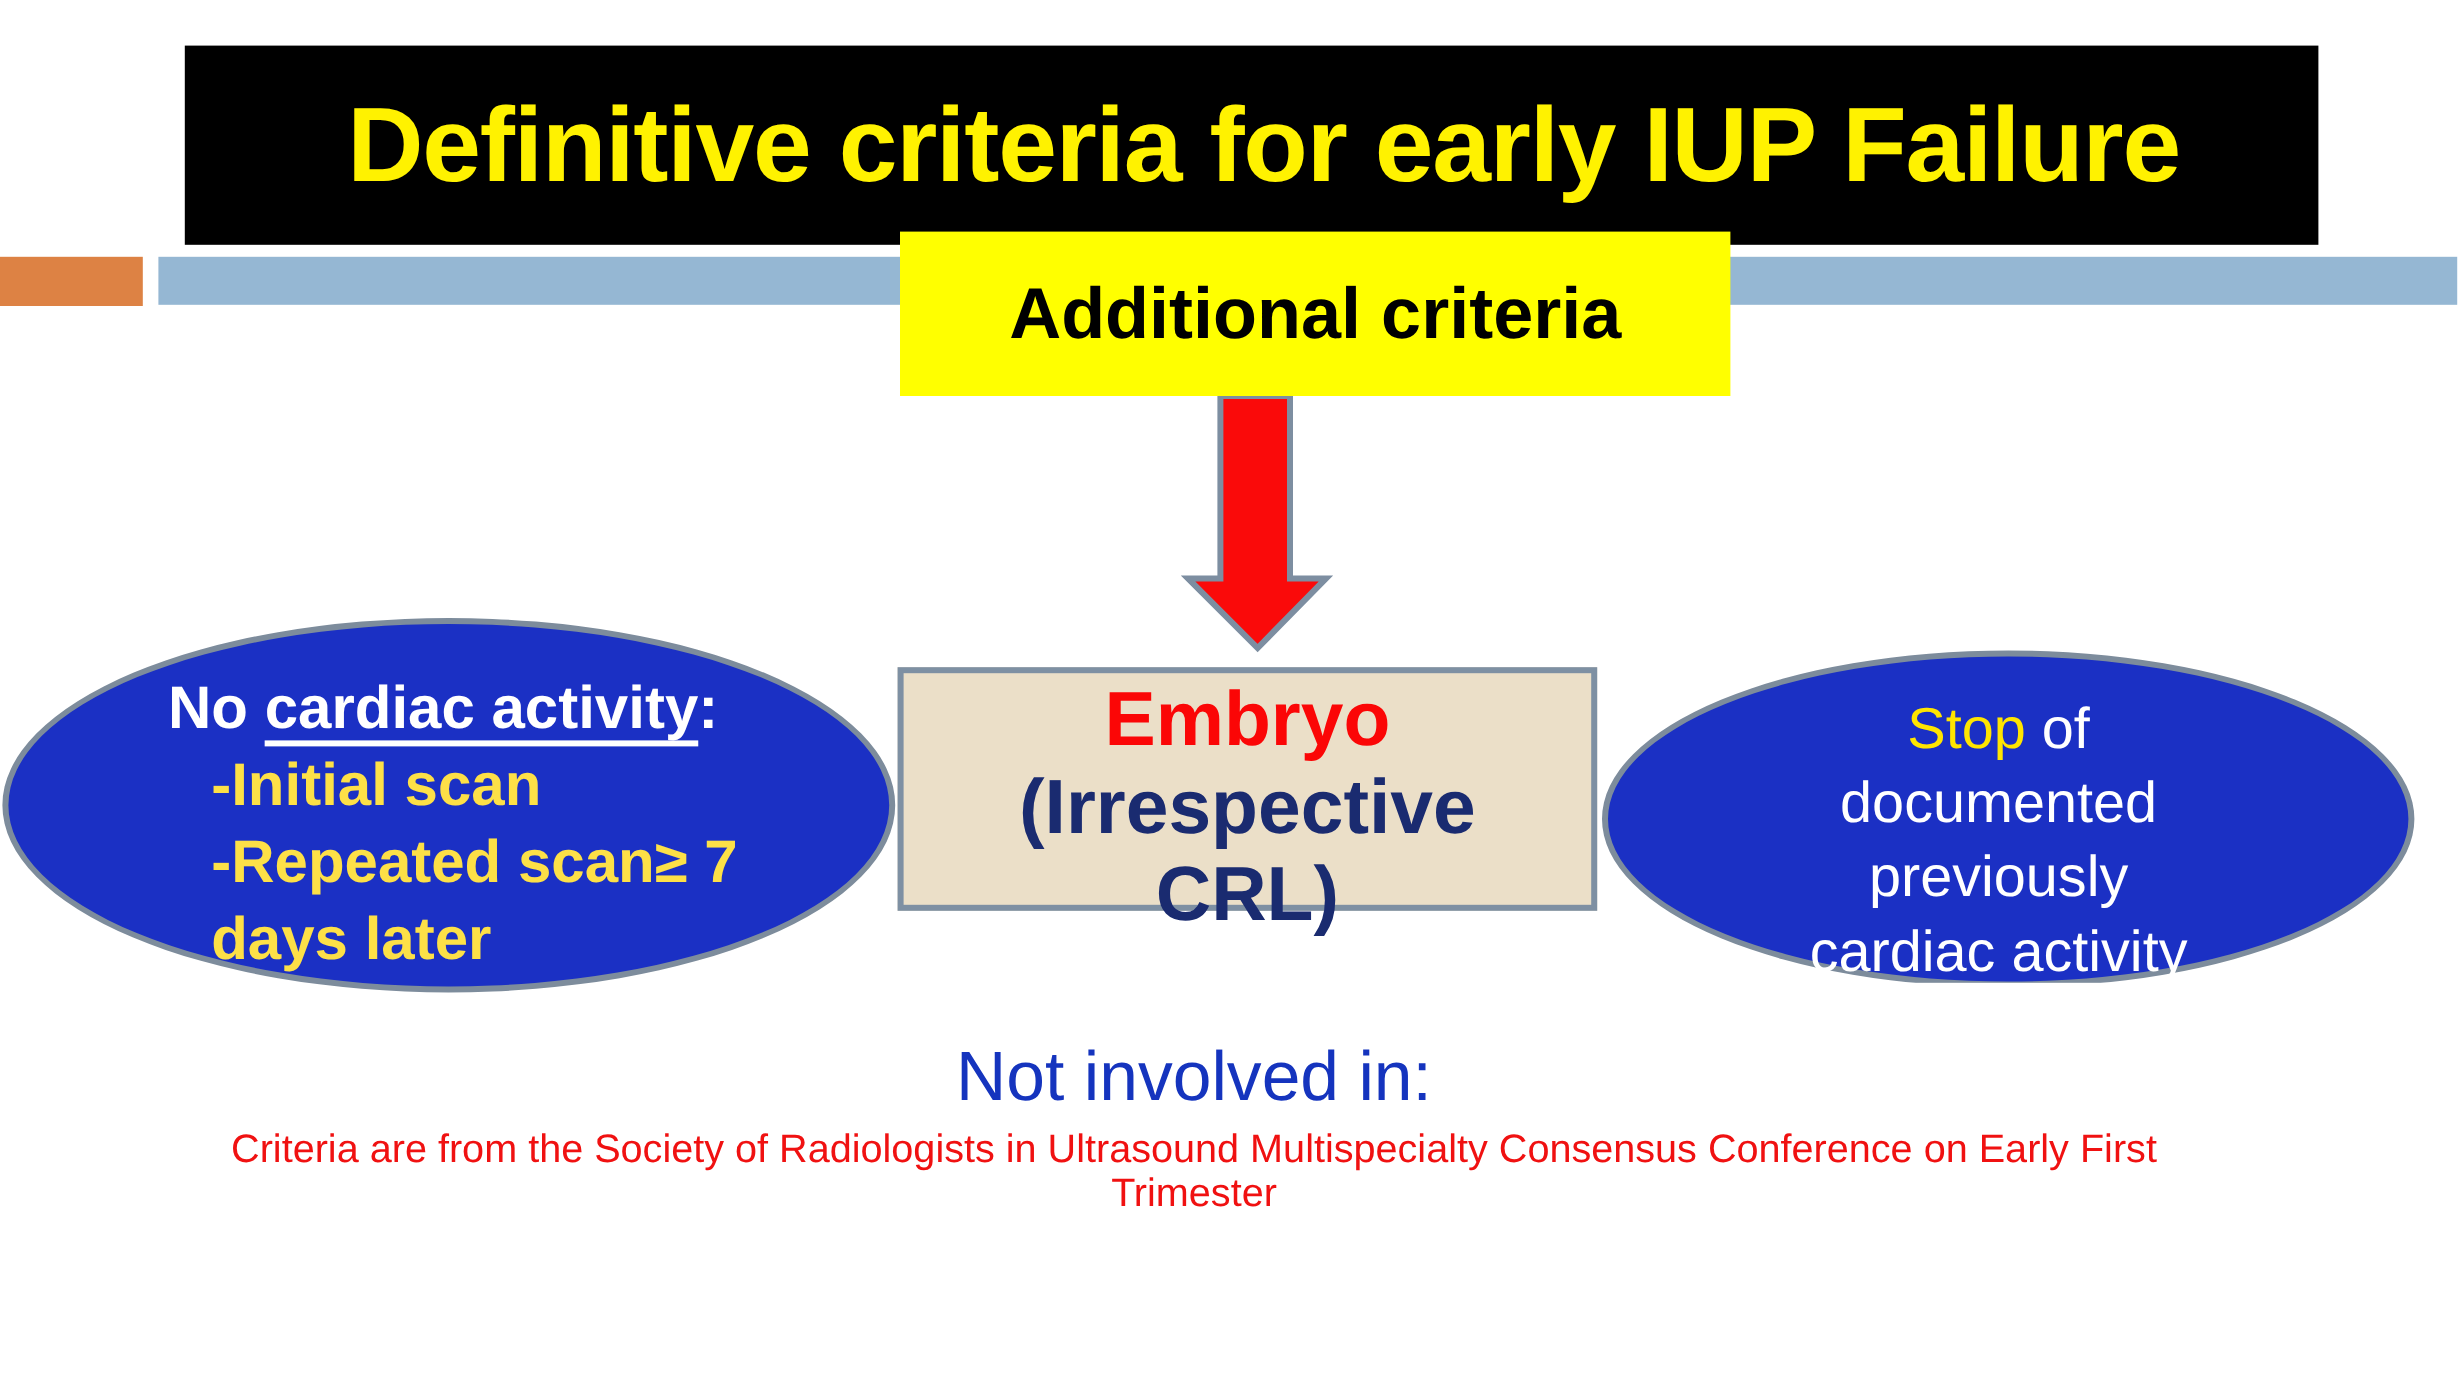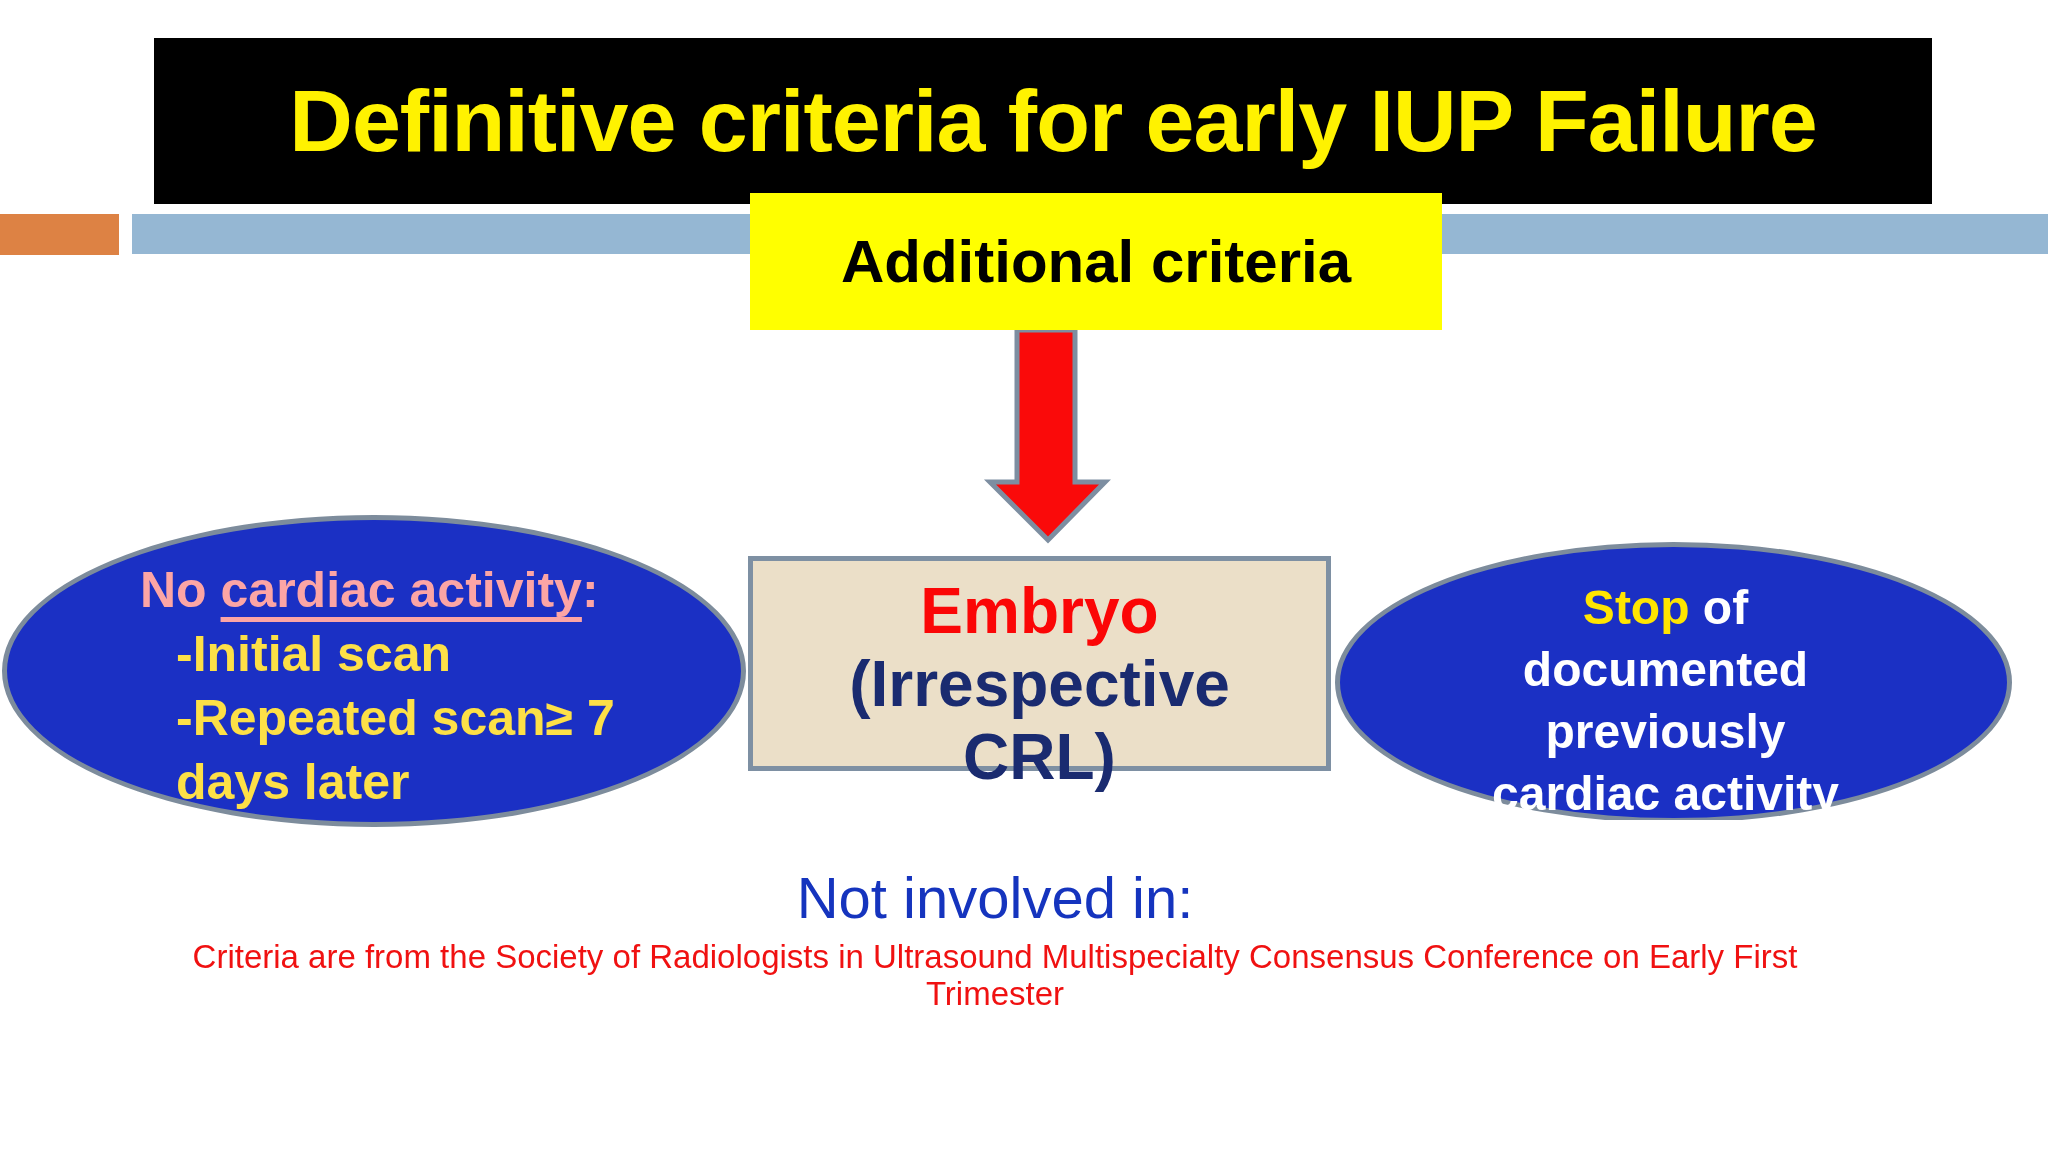--- a/index.html
+++ b/index.html
@@ -43,48 +43,48 @@
   }
   
   .arrow-wrap{
     position:absolute;left:983px;top:327px;width:130px;height:218px;z-index:2;
   }
   
   .embryo-box{
     position:absolute;left:748px;top:556px;width:573px;height:191px;
     background:#EBDFC8;border:5px solid #7E90A3;
     text-align:center;overflow:visible;
-    padding-top:14px;
+    padding-top:2px;
     z-index:2;
   }
   .embryo-box div{font-size:64px;font-weight:bold;line-height:73px;white-space:nowrap;}
   .embryo-line1{color:#FB0606;}
   .embryo-line2,.embryo-line3{color:#1A2B70;}
   
   .ellipse{
     position:absolute;border-radius:50%;
     background:#1B30C4;border:5px solid #7D8C9C;
     box-sizing:border-box;z-index:4;
   }
   .ellipse-left{left:2px;top:515px;width:744px;height:312px;}
   .ellipse-right{left:1335px;top:542px;width:677px;height:281px;}
   .ellipse-left .text{
     position:absolute;left:133px;top:38px;
     font-weight:bold;font-size:50px;line-height:64px;white-space:nowrap;
   }
-  .ellipse-left .l1{color:#fca5a5;}
+  .ellipse-left .l1{color:#ffffff;}
   .ellipse-left .yellow-line{color:#fde047;margin-left:36px;}
   .u-white{
     text-decoration:underline;
     text-decoration-thickness:5px;
     text-underline-offset:10px;
   }
   .ellipse-right .text{
     position:absolute;left:0;right:16px;top:30px;text-align:center;
-    font-weight:bold;font-size:48px;line-height:62px;color:#ffffff;white-space:nowrap;
+    font-weight:normal;font-size:48px;line-height:62px;color:#ffffff;white-space:nowrap;
   }
   .stop-word{color:#FFE500;}
   
   .not-involved{
     position:absolute;left:0;top:868px;width:1990px;
     text-align:center;color:#1534BE;font-size:58px;font-weight:normal;line-height:60px;
   }
   .citation{
     position:absolute;left:0;top:938px;width:1990px;
     text-align:center;color:#F01111;font-size:33px;line-height:37px;font-weight:normal;

